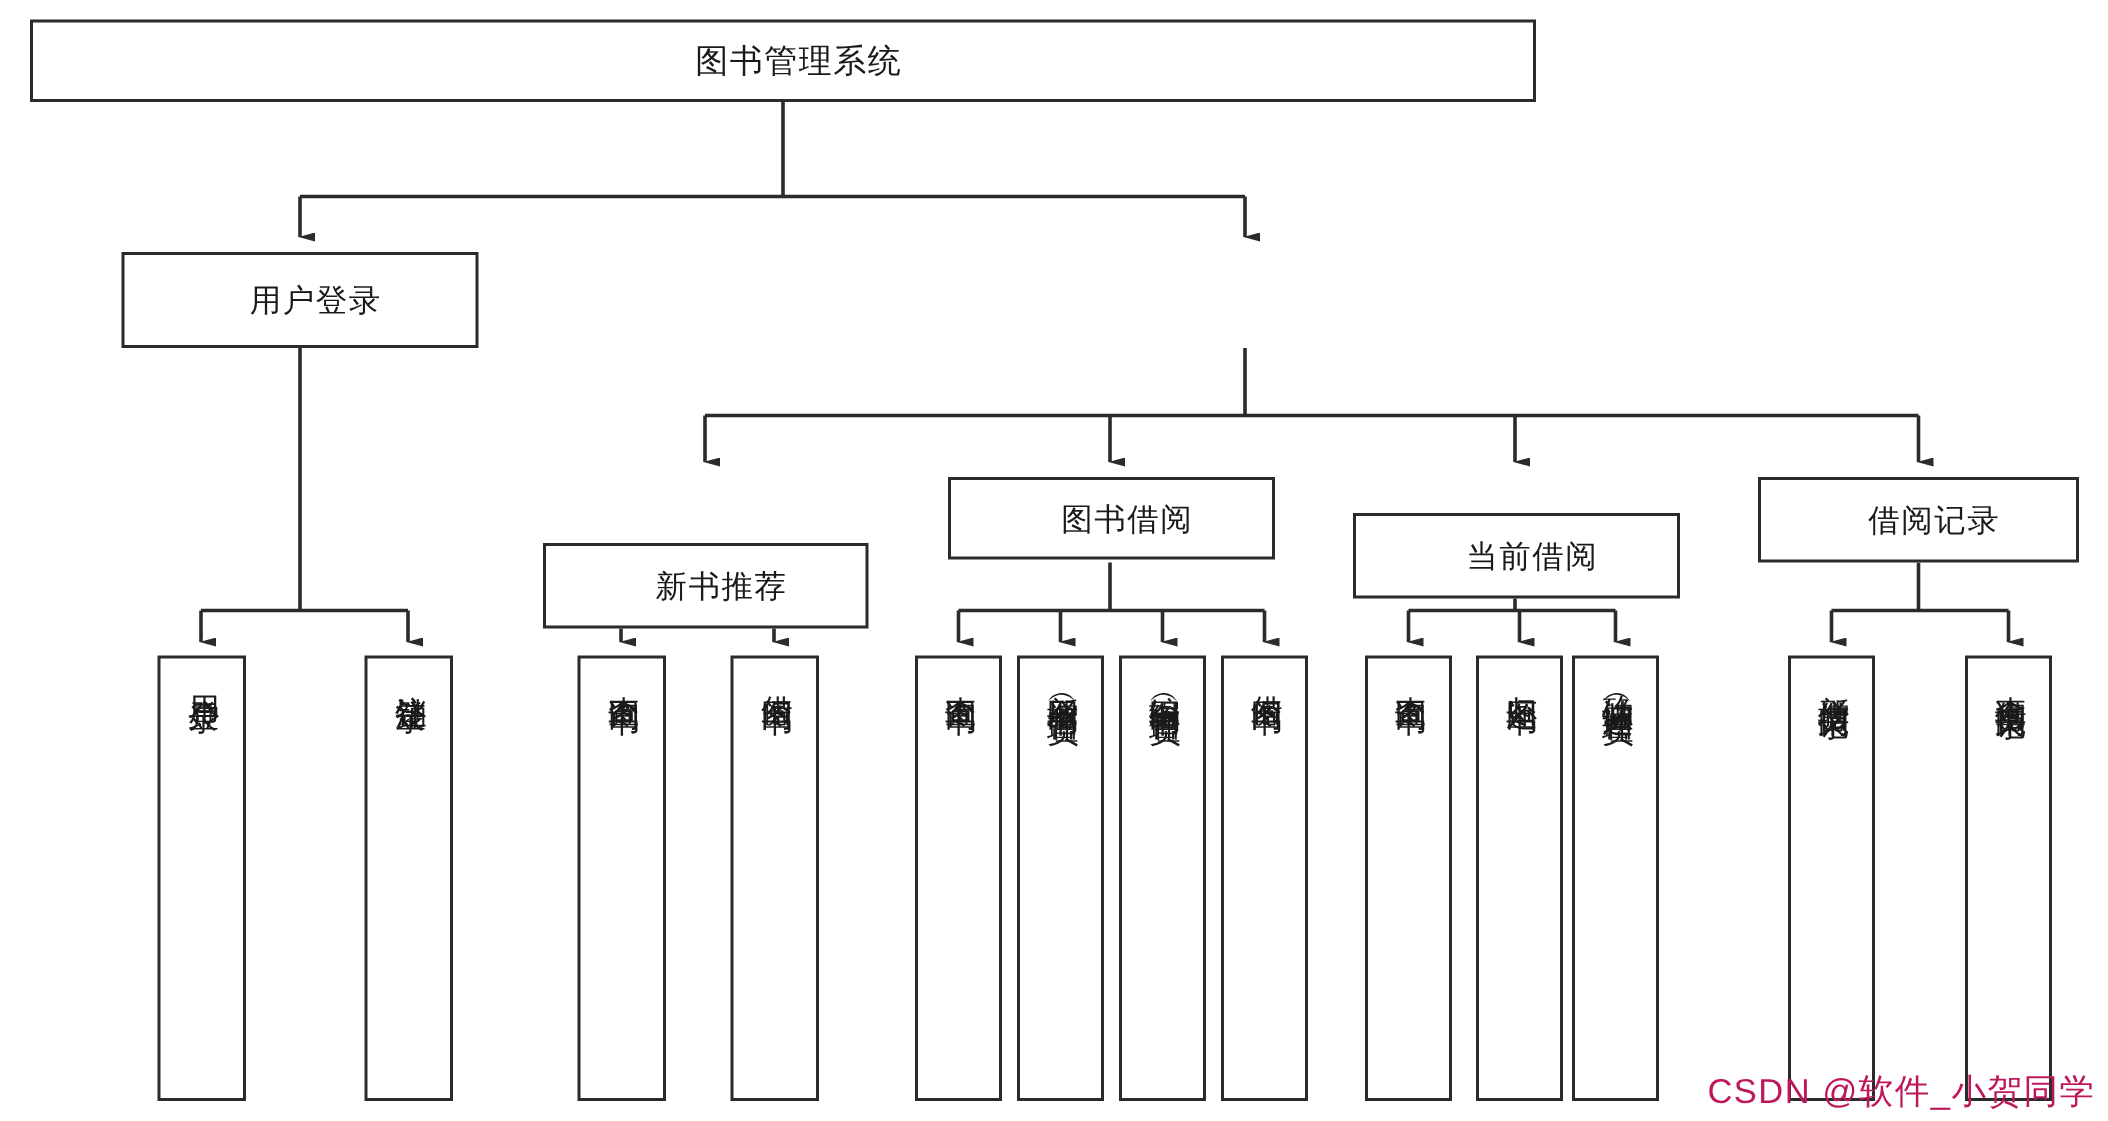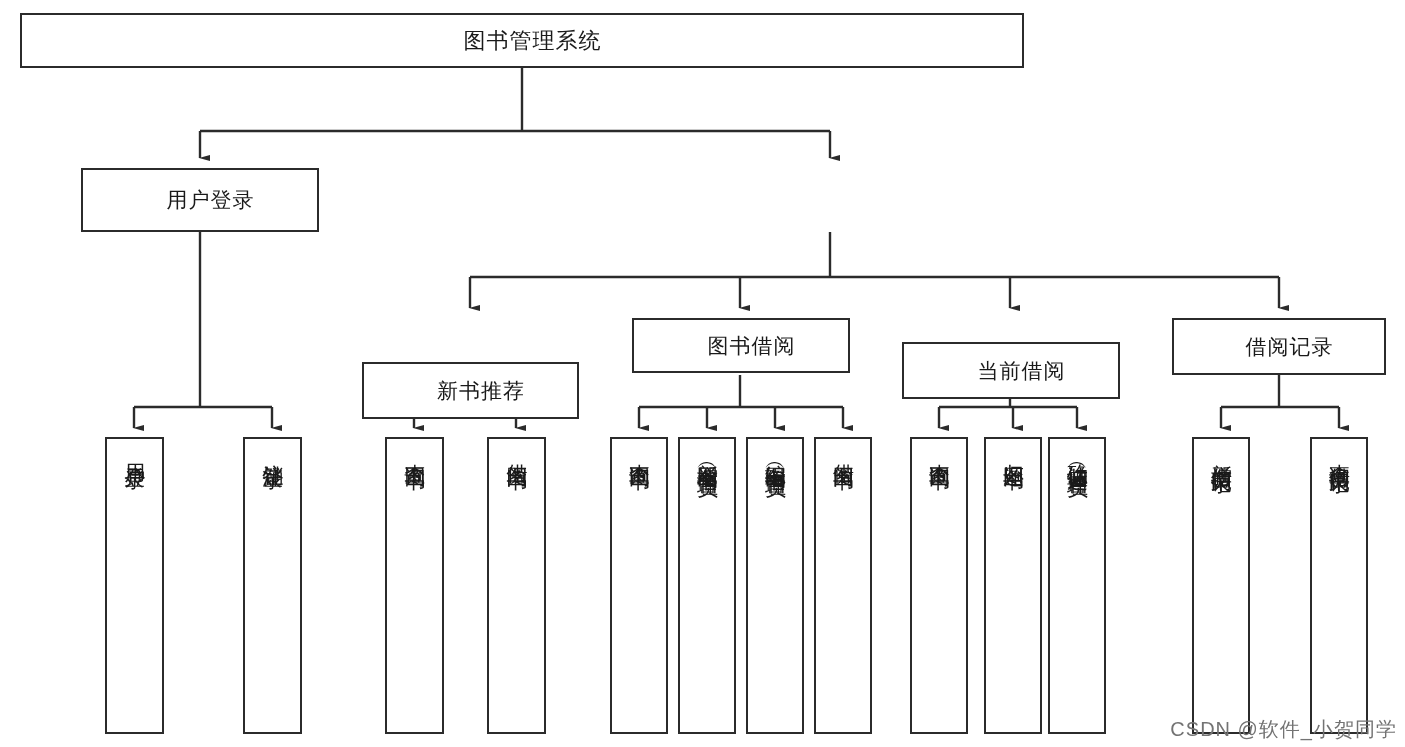--- a/index.html
+++ b/index.html
@@ -10,22 +10,22 @@
 
   .node{position:absolute;box-sizing:border-box;background:#ffffff;
         border:2px solid #2b2b2b;display:flex;align-items:center;
         justify-content:center;color:#1a1a1a;padding-left:21px;}
   .node.h{font-size:21px;letter-spacing:1px;}
   .node.root{font-size:22px;letter-spacing:1px;}
   .node.v{writing-mode:vertical-rl;text-orientation:upright;
           font-size:21px;line-height:1.28;letter-spacing:2px;
           padding:8px 0;justify-content:flex-start;align-items:center;}
   .node.v > .lbl{writing-mode:vertical-rl;text-orientation:upright;}
-  .watermark{position:absolute;right:8px;bottom:4px;font-size:20px;
-             color:#737373;letter-spacing:1px;white-space:nowrap;}
+  .watermark{position:absolute;right:8px;bottom:4px;font-size:23px;
+             color:#be185d;letter-spacing:1px;white-space:nowrap;}
 </style>
 </head>
 <body>
 
 <div id="stage">
 
   <svg id="wires" viewBox="0 0 1405 747" width="1405" height="747">
     <defs>
       <marker id="arw" markerWidth="10" markerHeight="12" refX="3" refY="10" orient="auto" markerUnits="userSpaceOnUse">
         <path d="M0,0 L6,0 L3,11 Z" fill="#2b2b2b"></path>

